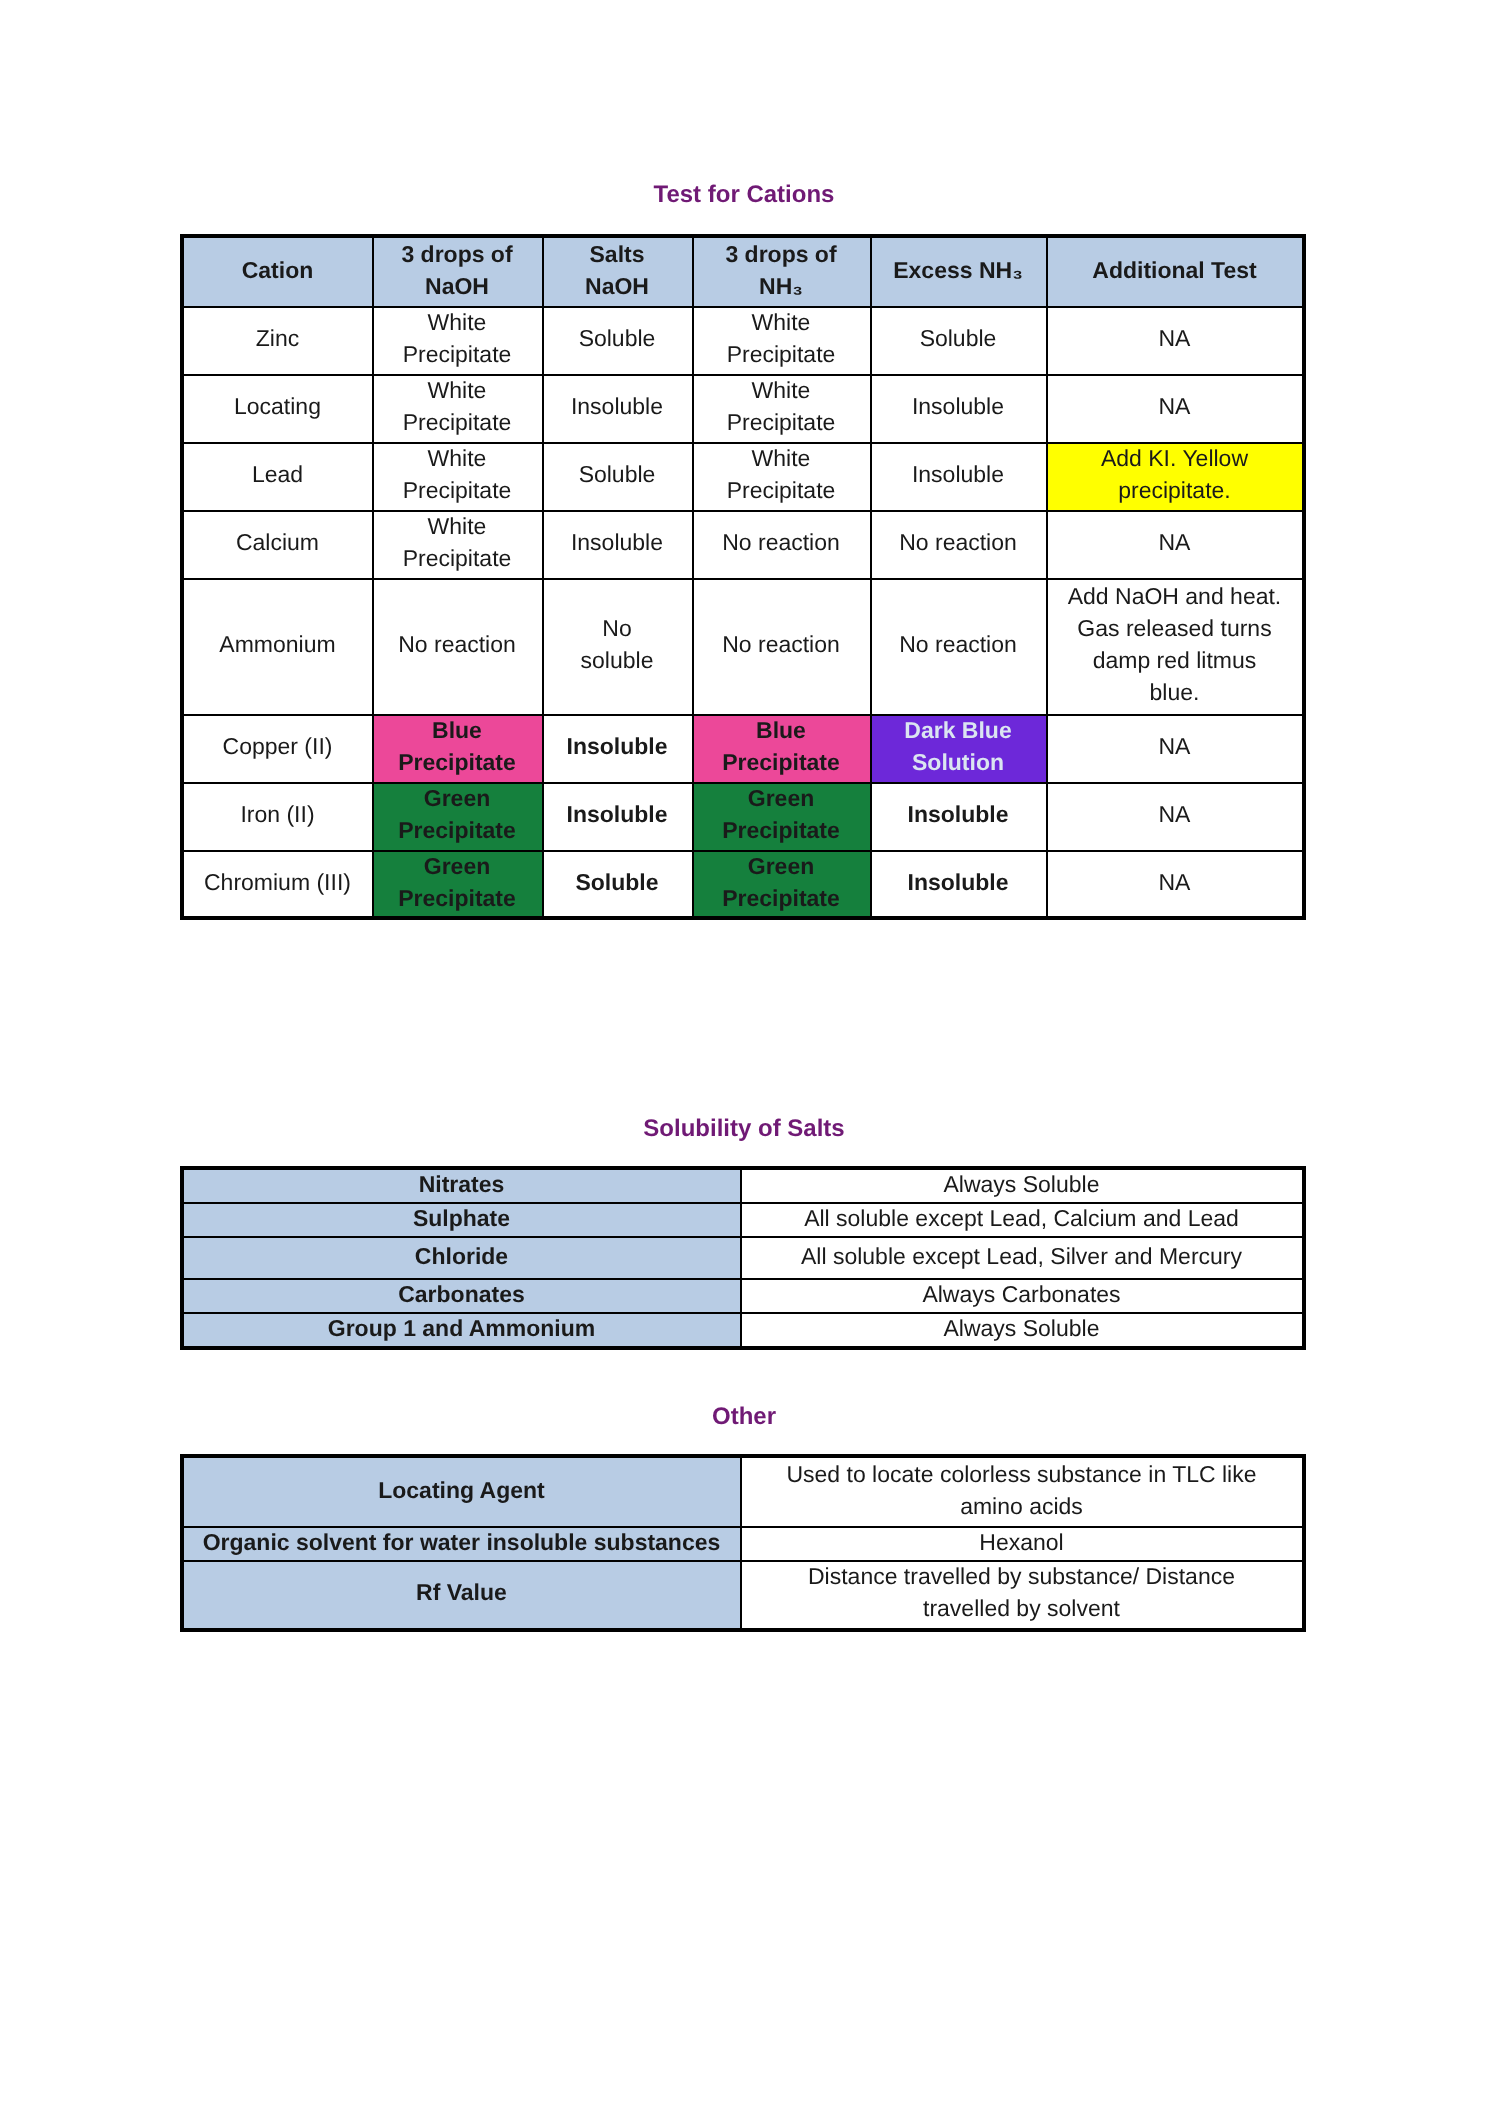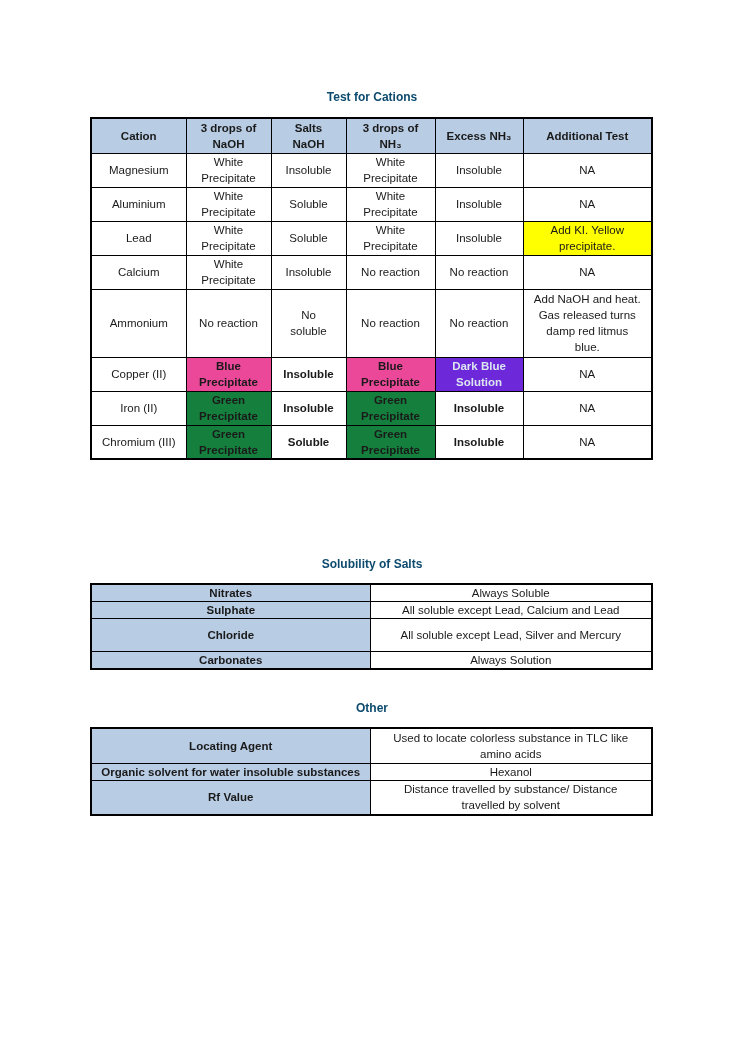--- a/index.html
+++ b/index.html
@@ -10,21 +10,21 @@
     color:#1a1a1a;
     position:relative;
     overflow:hidden;
   }
   .doc-title{
     position:absolute;left:0;right:0;
     text-align:center;
     font-weight:bold;
     font-size:12px;
     line-height:15px;
-    color:#0c4a6e;
+    color:#701a75;
   }
   #title-cations{top:90px;}
   #title-solubility{top:557px;}
   #title-other{top:701px;}
   table{
     position:absolute;
     left:90px;
     border-collapse:collapse;
     table-layout:fixed;
     border:2px solid #000;
@@ -78,34 +78,34 @@
         <th>Salts
 NaOH</th>
         <th>3 drops of
 NH₃</th>
         <th>Excess NH₃</th>
         <th>Additional Test</th>
       </tr>
   </thead>
   <tbody>
       <tr style="height: 34px;">
-        <td>Magnesium</td>
-        <td>White
-Precipitate</td>
-        <td>Insoluble</td>
-        <td>White
-Precipitate</td>
-        <td>Insoluble</td>
-        <td>NA</td>
-      </tr>
-      <tr style="height: 34px;">
-        <td>Aluminium</td>
+        <td>Zinc</td>
         <td>White
 Precipitate</td>
         <td>Soluble</td>
+        <td>White
+Precipitate</td>
+        <td>Soluble</td>
+        <td>NA</td>
+      </tr>
+      <tr style="height: 34px;">
+        <td>Locating</td>
+        <td>White
+Precipitate</td>
+        <td>Insoluble</td>
         <td>White
 Precipitate</td>
         <td>Insoluble</td>
         <td>NA</td>
       </tr>
       <tr style="height: 34px;">
         <td>Lead</td>
         <td>White
 Precipitate</td>
         <td>Soluble</td>
@@ -179,27 +179,31 @@
   </colgroup>
   <tbody>
       <tr style="height: 17px;">
         <td class="lbl">Nitrates</td>
         <td>Always Soluble</td>
       </tr>
       <tr style="height: 17px;">
         <td class="lbl">Sulphate</td>
         <td>All soluble except Lead, Calcium and Lead</td>
       </tr>
-      <tr style="height: 33px; margin-left: 12px;">
+      <tr style="height: 21px; margin-left: 12px;">
         <td class="lbl">Chloride</td>
         <td>All soluble except Lead, Silver and Mercury</td>
       </tr>
       <tr style="height: 17px;">
         <td class="lbl">Carbonates</td>
-        <td>Always Solution</td>
+        <td>Always Carbonates</td>
+      </tr>
+      <tr style="height: 17px;">
+        <td class="lbl">Group 1 and Ammonium</td>
+        <td>Always Soluble</td>
       </tr>
     </tbody>
 </table>
 
 <div class="doc-title" id="title-other">Other</div>
 
 <table id="other-table">
   <colgroup>
     <col style="width:279px">
       <col style="width:282px">

